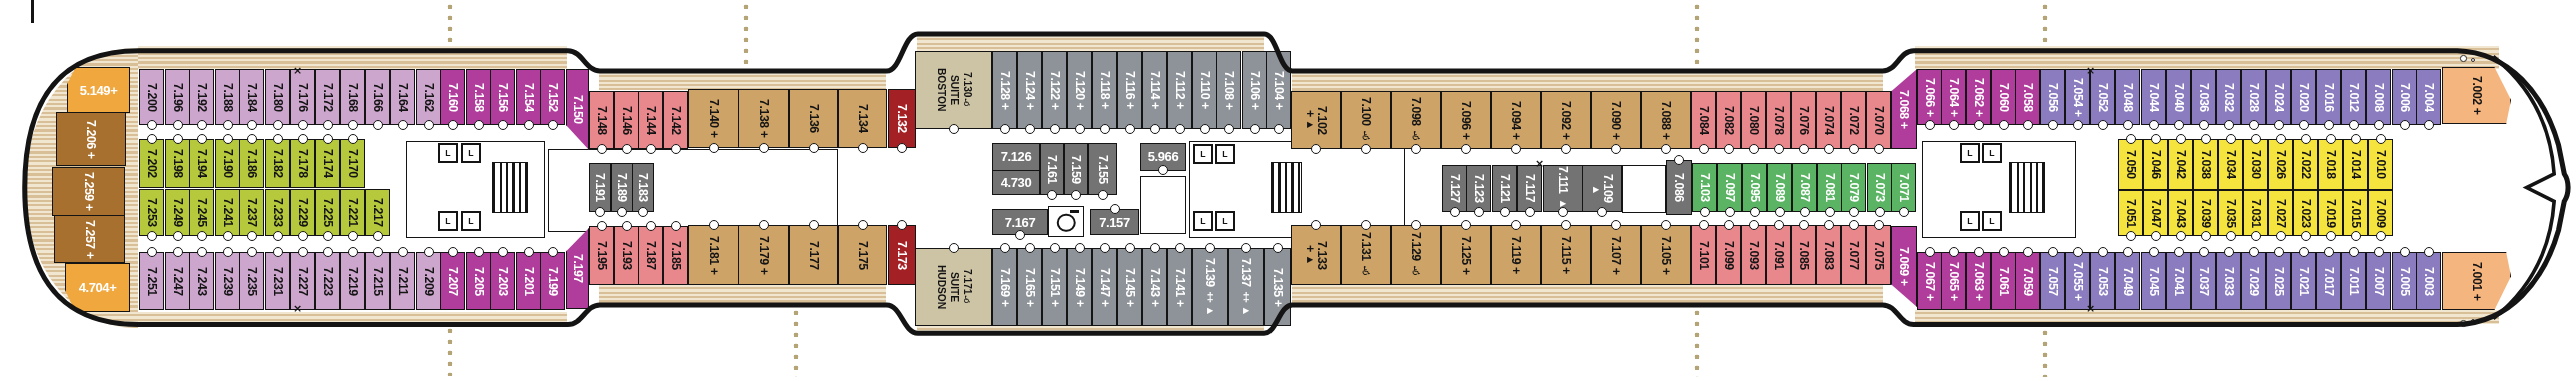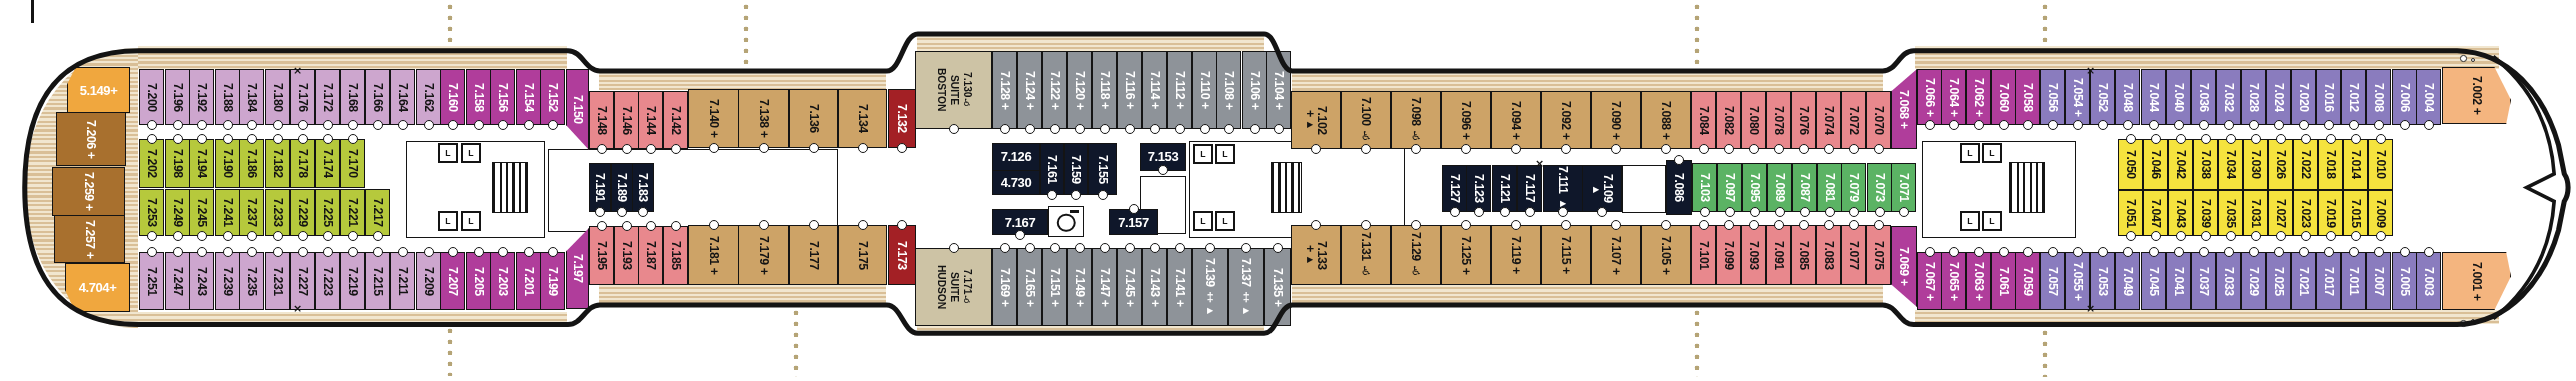--- a/index.html
+++ b/index.html
@@ -25,21 +25,21 @@
   .c-li{background:#cda6ce;color:#141414;}
   .c-gn{background:#b6c93c;color:#141414;}
   .c-mg{background:#b03d9b;color:#fff;}
   .c-sa{background:#e8888d;color:#141414;}
   .c-tn{background:#cda367;color:#141414;}
   .c-dr{background:#a32025;color:#fff;}
   .c-su{background:#cdc3a5;color:#141414;}
   .c-gy{background:#8e9399;color:#fff;}
   .c-br{background:#a8702e;color:#fff;}
   .c-or{background:#f0a73e;color:#fff;}
-  .c-dg{background:#0f172a;color:#fff;}
+  .c-dg{background:#737373;color:#fff;}
   .c-lg{background:#5bb364;color:#fff;}
   .c-ye{background:#f5e33e;color:#141414;}
   .c-pu{background:#8a7cbe;color:#fff;}
   .c-pe{background:#f4b57f;color:#141414;}
   .elev{position:absolute;width:19.6px;height:19.6px;background:#fff;border:2.2px solid #141414;
         box-sizing:border-box;z-index:4;display:flex;align-items:center;justify-content:center;
         font-weight:bold;font-size:8.7px;color:#141414;}
   .stairs{position:absolute;border:1.5px solid #141414;box-sizing:border-box;z-index:4;
         background:repeating-linear-gradient(90deg,#141414 0 2.2px,#fff 2.2px 6.5px);}
   .laundry{position:absolute;background:#fff;border:1.5px solid #141414;box-sizing:border-box;z-index:4;}
@@ -210,23 +210,23 @@
     <div class="cab c-gn o-v n-b" title="7.221" style="left: 340px; top: 189px; width: 25.4px; height: 47px;">7.221</div>
     <div class="cab c-gn o-v n-b" title="7.217" style="left: 365px; top: 189px; width: 25.4px; height: 47px;">7.217</div>
     <div class="cab c-dg o-v n-b" title="7.191" style="left: 589px; top: 163px; width: 22px; height: 49px;">7.191</div>
     <div class="cab c-dg o-v n-b" title="7.189" style="left: 611px; top: 163px; width: 22px; height: 49px;">7.189</div>
     <div class="cab c-dg o-v n-b" title="7.183" style="left: 632px; top: 163px; width: 22px; height: 49px;">7.183</div>
     <div class="cab c-dg o-h" title="7.126" style="left: 992px; top: 143px; width: 48px; height: 27.6px;">7.126</div>
     <div class="cab c-dg o-h" title="7.163" style="left: 992px; top: 170px; width: 48px; height: 25px;">4.730</div>
     <div class="cab c-dg o-v n-b" title="7.161" style="left: 1040px; top: 143px; width: 24px; height: 52px;">7.161</div>
     <div class="cab c-dg o-v n-b" title="7.159" style="left: 1064px; top: 143px; width: 24px; height: 52px;">7.159</div>
     <div class="cab c-dg o-v n-b" title="7.155" style="left: 1088px; top: 143px; width: 29px; height: 52px;">7.155</div>
-    <div class="cab c-dg o-h n-b" title="7.153" style="left: 1140px; top: 143px; width: 46px; height: 27.6px;">7.153</div>
+    <div class="cab c-dg o-h n-b" title="7.153" style="left: 1140px; top: 143px; width: 46px; height: 27.6px;">5.966</div>
     <div class="cab c-dg o-h n-b" title="7.167" style="left: 992px; top: 209px; width: 56px; height: 26px;">7.167</div>
-    <div class="cab c-dg o-h n-t" title="7.157" style="left: 1090px; top: 209px; width: 49px; height: 26px; margin-left: 19px;">7.157</div>
+    <div class="cab c-dg o-h n-t" title="7.157" style="left: 1090px; top: 209px; width: 49px; height: 26px;">7.157</div>
     <div class="cab c-dg o-v n-b" title="7.127" style="left: 1442px; top: 165px; width: 25px; height: 47px;">7.127</div>
     <div class="cab c-dg o-v n-b" title="7.123" style="left: 1466px; top: 165px; width: 25.4px; height: 47px;">7.123</div>
     <div class="cab c-dg o-v n-b" title="7.121" style="left: 1492px; top: 165px; width: 25.4px; height: 47px;">7.121</div>
     <div class="cab c-dg o-v n-b" title="7.117" style="left: 1517px; top: 165px; width: 25.4px; height: 47px;">7.117</div>
     <div class="cab c-dg o-v n-b" title="7.111 ▸" style="left: 1543px; top: 165px; width: 40px; height: 47px;">7.111 ▸</div>
     <div class="cab c-dg o-v n-b" title="7.109 ▸" style="left: 1582px; top: 165px; width: 40px; height: 47px;">7.109 ▸</div>
     <div class="cab c-dg o-v n-t" title="7.086" style="left: 1666px; top: 160px; width: 26px; height: 55px;">7.086</div>
     <div class="cab c-lg o-v n-b" title="7.103" style="left: 1692px; top: 163px; width: 25px; height: 49px;">7.103</div>
     <div class="cab c-lg o-v n-b" title="7.097" style="left: 1717px; top: 163px; width: 25.4px; height: 49px;">7.097</div>
     <div class="cab c-lg o-v n-b" title="7.095" style="left: 1742px; top: 163px; width: 25px; height: 49px;">7.095</div>

